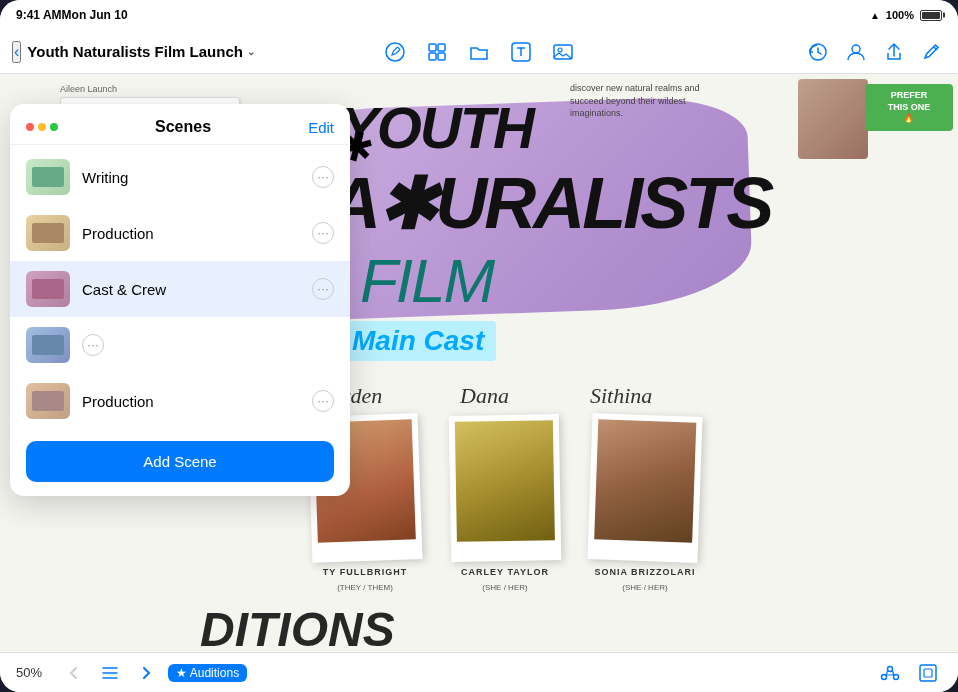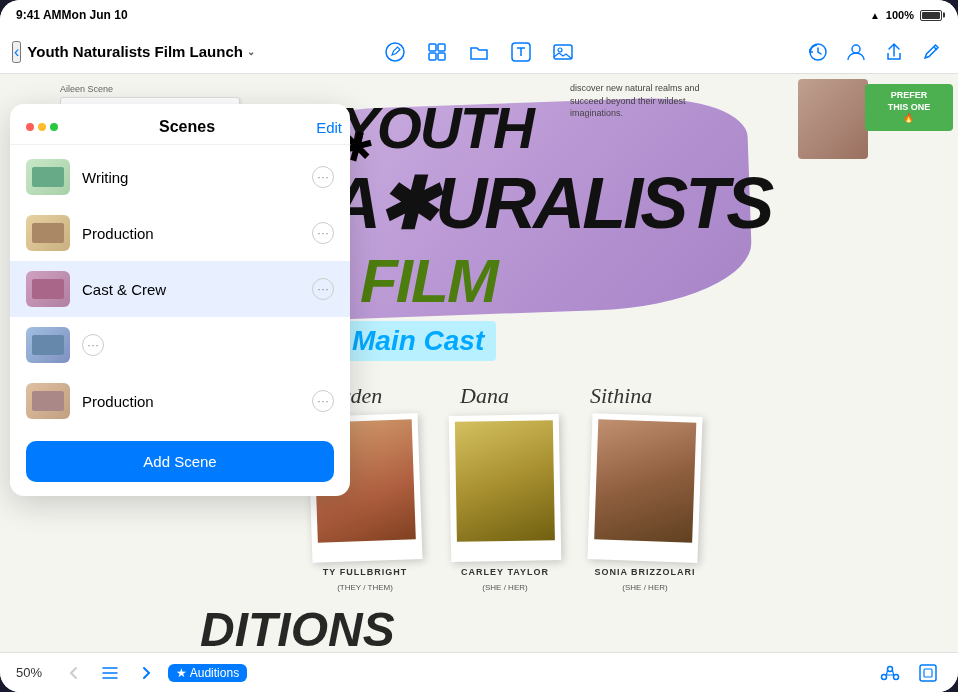--- a/index.html
+++ b/index.html
@@ -109,22 +109,22 @@
       font-size: 72px;
       font-weight: 900;
       color: #111;
       letter-spacing: -3px;
       font-style: italic;
       display: block;
       position: relative;
     }
     .film-text {
       font-size: 62px;
-      font-weight: 700;
-      color: #4d7c0f;
+      font-weight: 400;
+      color: #0f766e;
       letter-spacing: -2px;
       font-style: italic;
       display: block;
     }
 
     
     .brush-bg {
       position: absolute;
       top: 30px;
       left: 230px;
@@ -252,21 +252,21 @@
       background: #fff;
       border-radius: 14px;
       box-shadow: 0 8px 32px rgba(0,0,0,0.18);
       z-index: 20;
       overflow: hidden;
     }
     .scenes-header {
       display: flex;
       align-items: center;
       justify-content: flex-end;
-      padding: 14px 8px 8px 16px;
+      padding: 14px 16px 8px 16px;
       border-bottom: 1px solid #f0f0f0;
     }
     .scenes-dots { display: flex; gap: 4px; }
     .dot { width: 8px; height: 8px; border-radius: 50%; }
     .dot-red { background: #ff5f57; }
     .dot-yellow { background: #febc2e; }
     .dot-green { background: #28c840; }
     .scenes-title {
       font-size: 16px;
       font-weight: 600;
@@ -548,21 +548,21 @@
       <span class="youth-text" style="margin-left: 60px;">YOUTH</span>
       <span class="naturalists-text">NA✱URALISTS</span>
       <span class="film-text" style="margin-left: 80px;">FILM</span>
     </div>
 
     <div class="discover-text">discover new natural realms and succeed beyond their wildest imaginations.</div>
 
     <div class="top-right-thumb"></div>
 
     <div class="left-content">
-      <div class="aileen-label">Aileen Scene</div>
+      <div class="aileen-label">Aileen Launch</div>
       <div class="sticky-note">
         <div style="font-weight:700; font-size:10px; margin-bottom:4px;">PORTAL GRAPHICS</div>
         <div style="margin-top:4px; font-size:8px;">CAMERA:</div>
         <div style="margin-top:2px;">
           <span style="background:#b8d8f8; padding:1px 4px; border-radius:2px; font-size:8px;">MACRO LENS</span>
         </div>
         <div style="margin-top:2px;">
           <span style="background:#b8d8f8; padding:1px 4px; border-radius:2px; font-size:8px;">STEADY CAM</span>
         </div>
       </div>

